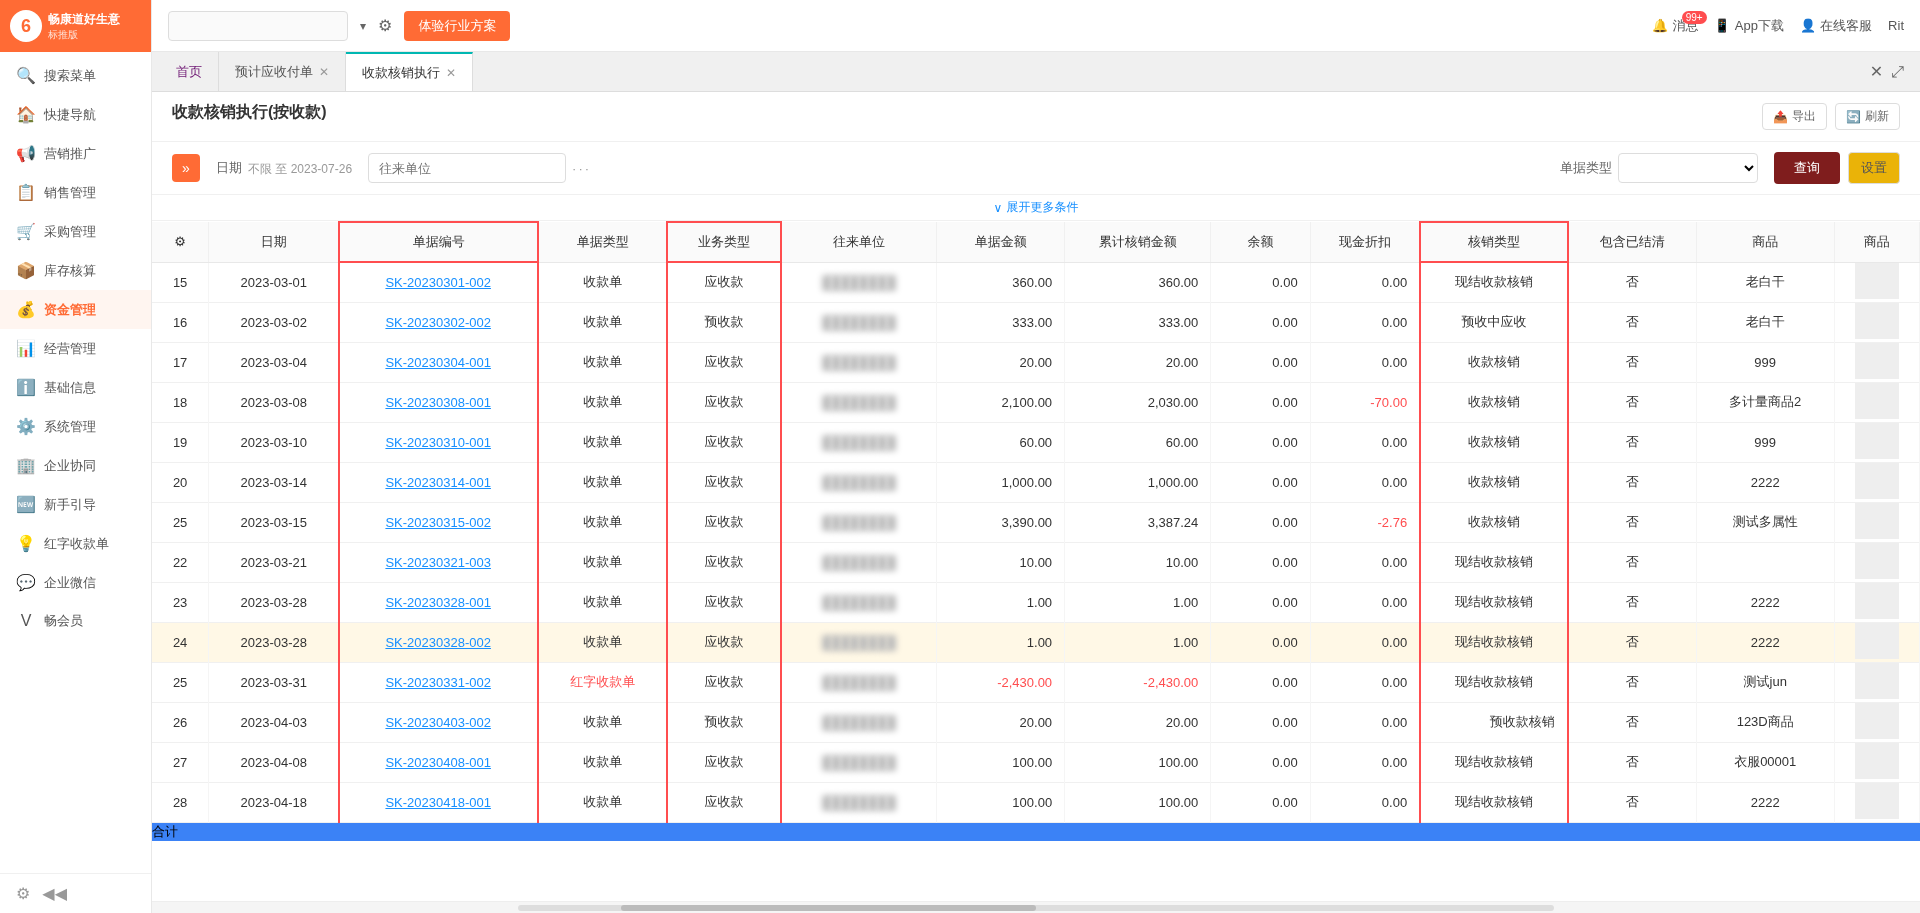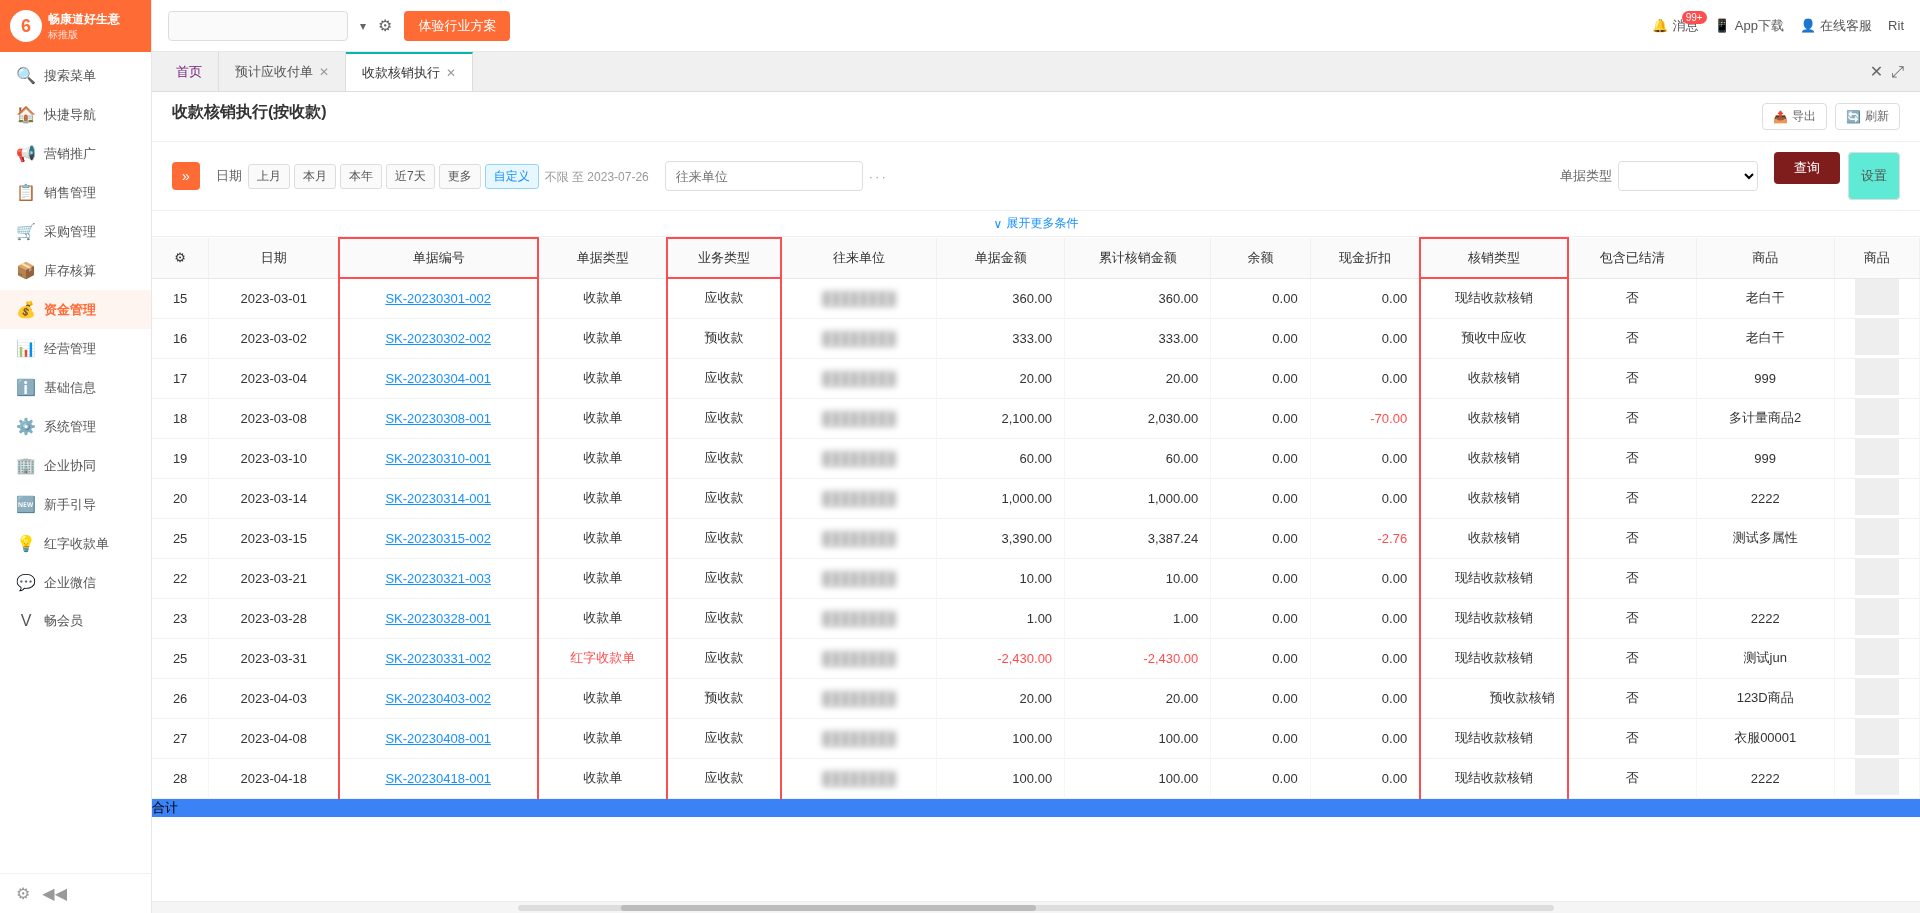--- a/index.html
+++ b/index.html
@@ -194,28 +194,28 @@
       background: #7f1d1d;
       color: #fff;
       border: none;
       border-radius: 4px;
       padding: 6px 20px;
       font-size: 13px;
       cursor: pointer;
       height: 32px;
     }
     .btn-settings {
-      background: #5eead4;
+      background: #eab308;
       color: #555;
       border: 1px solid #ddd;
       border-radius: 4px;
       padding: 6px 12px;
       font-size: 13px;
       cursor: pointer;
-      height: 48px;
+      height: 32px;
     }
     .expand-bar {
       background: #fff;
       padding: 4px 20px;
       display: flex; align-items: center; justify-content: center;
       border-bottom: 1px solid #f0f0f0;
     }
     .expand-btn {
       color: #1890ff;
       font-size: 12px;
@@ -447,28 +447,20 @@
           <span>🔄</span>
           <span>刷新</span>
         </button>
       </div>
     </div>
 
     <div class="filter-bar">
       <div class="filter-toggle">»</div>
       <div class="filter-group">
         <span class="filter-label">日期</span>
-        <div class="filter-options">
-          <span class="filter-option">上月</span>
-          <span class="filter-option">本月</span>
-          <span class="filter-option">本年</span>
-          <span class="filter-option">近7天</span>
-          <span class="filter-option">更多</span>
-          <span class="filter-option custom">自定义</span>
-        </div>
         <div class="filter-date-range">不限 至 2023-07-26</div>
       </div>
       <div class="filter-input-group">
         <input class="filter-input" placeholder="往来单位" style="">
         <span class="filter-dots">···</span>
       </div>
       <div class="filter-input-group" style="flex:0 0 auto;">
         <span class="filter-label">单据类型</span>
         <select class="filter-select">
           <option></option>
@@ -645,20 +637,36 @@
       <td class="blurred">████████</td>
       <td class="text-right">1.00</td>
       <td class="text-right">1.00</td>
       <td class="text-right">0.00</td>
       <td class="text-right">0.00</td>
       <td style="border-left:2px solid #ff4d4f;border-right:2px solid #ff4d4f;">现结收款核销</td>
       <td>否</td>
       <td>2222</td>
       <td style="padding:0;width:50px;"><div style="width:44px;height:36px;background:#eee;display:inline-block;"></div></td>
     </tr>
+            <tr class="row-selected">
+      <td>24</td>
+      <td>2023-03-28</td>
+      <td style="border-left:2px solid #ff4d4f;border-right:2px solid #ff4d4f;" class="text-link">SK-20230328-002</td>
+      <td style="">收款单</td>
+      <td style="border-left:2px solid #ff4d4f;border-right:2px solid #ff4d4f;">应收款</td>
+      <td class="blurred">████████</td>
+      <td class="text-right">1.00</td>
+      <td class="text-right">1.00</td>
+      <td class="text-right">0.00</td>
+      <td class="text-right">0.00</td>
+      <td style="border-left:2px solid #ff4d4f;border-right:2px solid #ff4d4f;">现结收款核销</td>
+      <td>否</td>
+      <td>2222</td>
+      <td style="padding:0;width:50px;"><div style="width:44px;height:36px;background:#eee;display:inline-block;"></div></td>
+    </tr>
             <tr>
       <td>25</td>
       <td>2023-03-31</td>
       <td style="border-left:2px solid #ff4d4f;border-right:2px solid #ff4d4f;" class="text-link">SK-20230331-002</td>
       <td style="color:#ff4d4f;">红字收款单</td>
       <td style="border-left:2px solid #ff4d4f;border-right:2px solid #ff4d4f;">应收款</td>
       <td class="blurred">████████</td>
       <td class="text-red text-right">-2,430.00</td>
       <td class="text-red text-right">-2,430.00</td>
       <td class="text-right">0.00</td>

